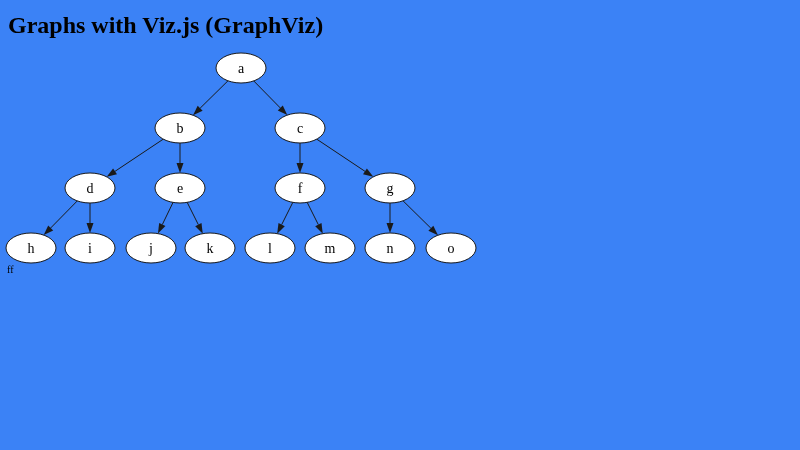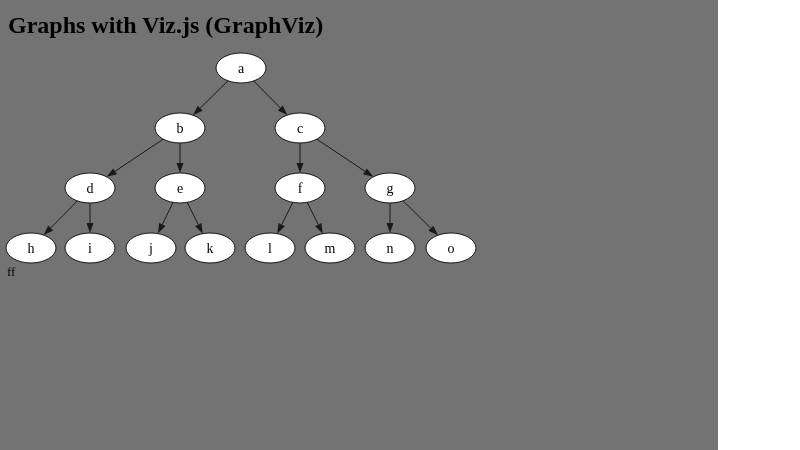--- a/index.html
+++ b/index.html
@@ -6,23 +6,23 @@
     margin: 0;
     padding: 0;
     background: #ffffff;
     width: 800px;
     height: 450px;
     overflow: hidden;
     font-family: "Liberation Serif", serif;
   }
   .page {
     position: relative;
-    width: 718px;
+    width: 800px;
     height: 450px;
-    background: #737373;
+    background: #3b82f6;
     text-align: center;
   }
   .page-title {
     position: absolute;
     left: 8px;
     top: 12px;
     margin: 0;
     font-family: "Liberation Serif", serif;
     font-size: 24px;
     font-weight: 700;
@@ -34,21 +34,21 @@
     left: 0;
     top: 0;
     width: 800px;
     height: 450px;
   }
   .footer-text {
     position: absolute;
     left: 7px;
     top: 264px;
     font-family: "Liberation Serif", serif;
-    font-size: 13px;
+    font-size: 10px;
     color: #000000;
   }
 </style>
 </head>
 <body>
 
 <div class="page">
   <h1 class="page-title">Graphs with Viz.js (GraphViz)</h1>
   <svg id="graph-svg" class="graph-svg" viewBox="0 0 800 450">
       <g>

